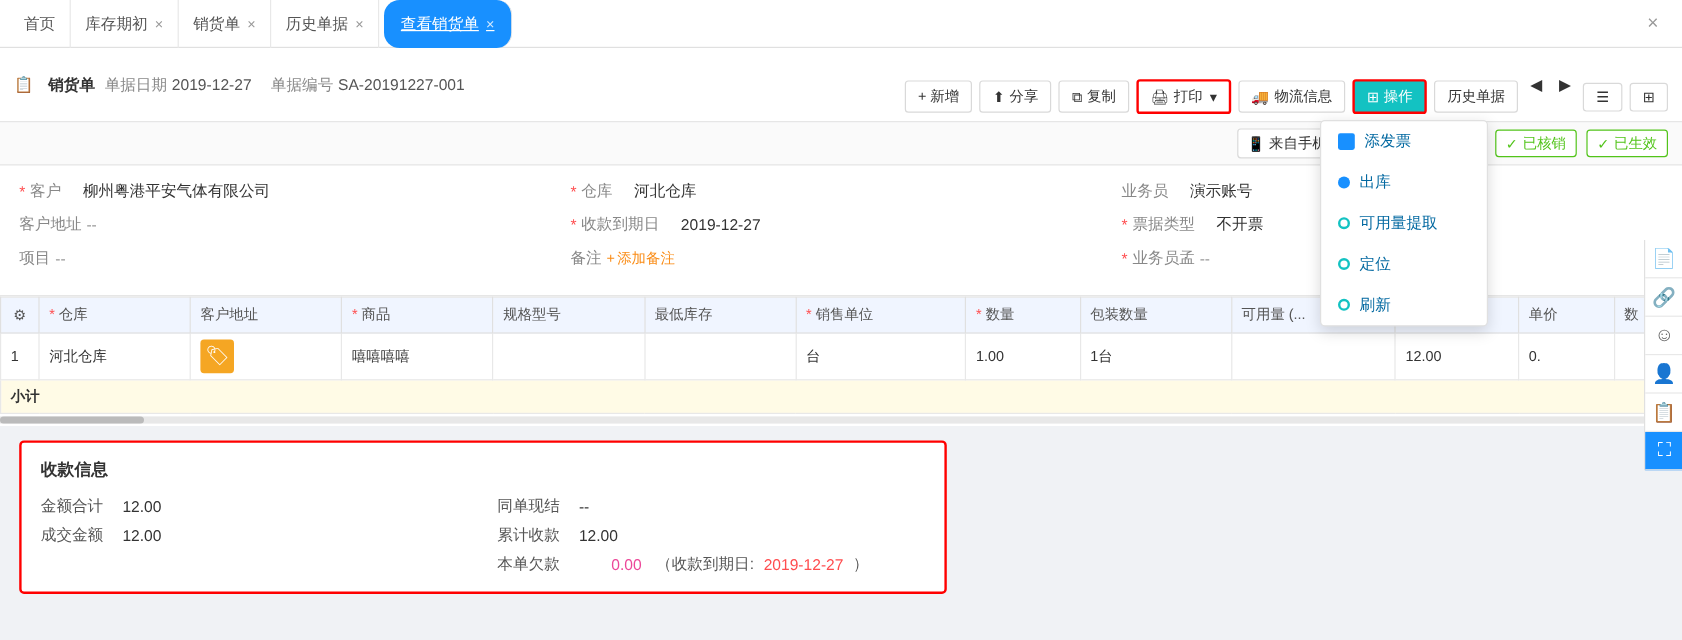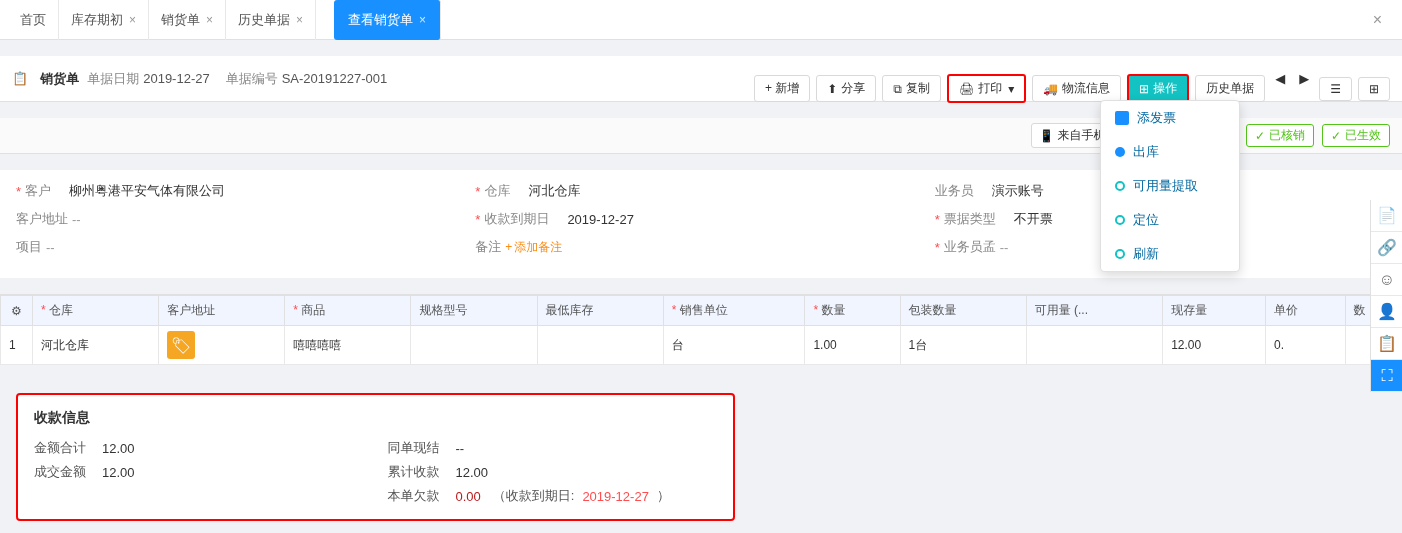--- a/index.html
+++ b/index.html
@@ -73,21 +73,21 @@
     .bottom-panel { padding: 12px 16px; }
     .info-box {
       border: 2px solid #ff0000; border-radius: 4px; background: #fff;
       padding: 14px 16px; display: inline-block; min-width: 520px;
     }
     .info-box-title { font-weight: bold; font-size: 14px; margin-bottom: 12px; }
     .info-grid { display: grid; grid-template-columns: 1fr 1fr; gap: 6px 24px; }
     .info-row { display: flex; align-items: center; gap: 8px; }
     .info-label { color: #555; white-space: nowrap; min-width: 60px; }
     .info-value { color: #333; }
-    .info-value-red { color: #b91c1c; }
+    .info-value-red { color: #ec4899; margin-left: 27px; }
     .info-value-date { color: #ff4d4f; }
     .dropdown-menu {
       position: absolute; background: #fff; border: 1px solid #e0e0e0;
       border-radius: 4px; box-shadow: 0 4px 12px rgba(0,0,0,0.15);
       min-width: 140px; z-index: 200;
       top: 100px; left: 1100px;
     }
     .dropdown-menu-item {
       display: flex; align-items: center; gap: 8px; padding: 8px 14px;
       cursor: pointer; font-size: 13px; color: #0369a1;
@@ -106,39 +106,39 @@
     .sidebar-icon { display: flex; align-items: center; justify-content: center; width: 32px; height: 32px; cursor: pointer; border-bottom: 1px solid #e8e8e8; color: #666; font-size: 16px; }
     .sidebar-icon:last-child { background: #1890ff; color: #fff; }
 
     
     .scroll-bar-area { height: 6px; background: #e8e8e8; margin: 2px 0; }
     .scroll-thumb { height: 6px; width: 120px; background: #bbb; border-radius: 3px; }
   </style>
 </head>
 <body>
 
-<div style="display:flex; flex-direction:column; height:533px; overflow:hidden; position:relative;gap:16px;">
+<div style="display:flex; flex-direction:column; height:533px; overflow:hidden; position:relative;">
 
   <div class="tab-bar">
     <div class="tab-item">
       <span>首页</span>
     </div>
     <div class="tab-item">
       <span>库存期初</span>
       <span class="tab-close">×</span>
     </div>
     <div class="tab-item">
       <span>销货单</span>
       <span class="tab-close">×</span>
     </div>
     <div class="tab-item">
       <span>历史单据</span>
       <span class="tab-close">×</span>
     </div>
-    <div class="tab-item highlight" style="background:#1890ff;color:#fff;border-radius:3px;margin-left:18px;">
+    <div class="tab-item highlight" style="background:#1890ff;color:#fff;border-radius:13px;margin-left:4px;text-decoration:underline;">
       <span>查看销货单</span>
       <span class="tab-close" style="color:rgba(255,255,255,0.8);">×</span>
     </div>
     <div class="tab-spacer"></div>
     <div class="tab-close-btn">×</div>
   </div>
 
   <div class="toolbar">
     <span class="doc-icon">📋</span>
     <span class="doc-title">销货单</span>

